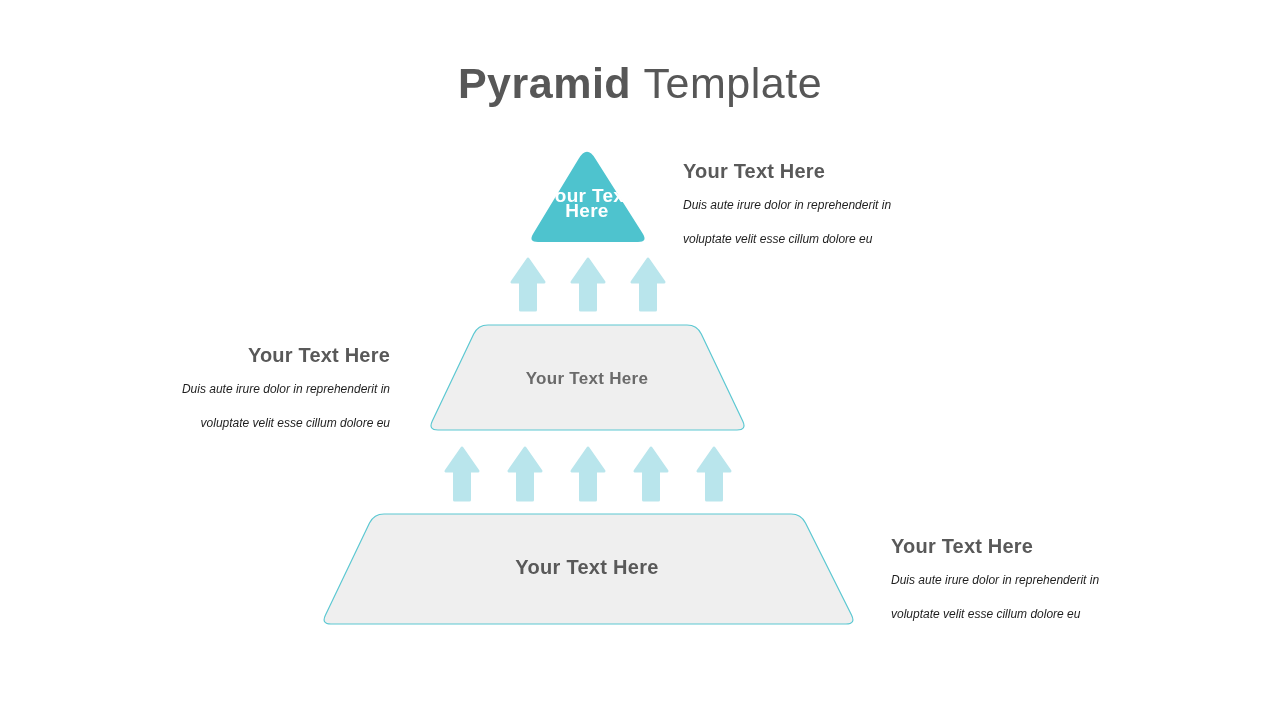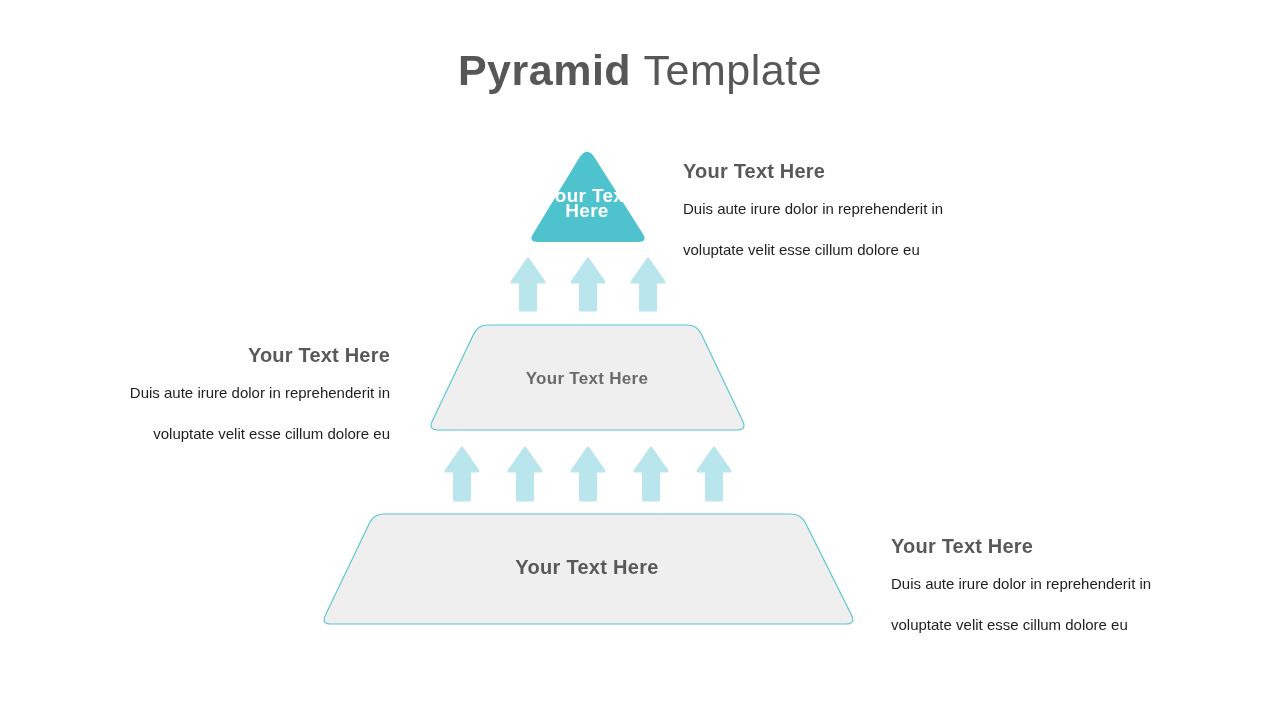--- a/index.html
+++ b/index.html
@@ -6,21 +6,21 @@
   .slide {
     position: relative;
     width: 1280px;
     height: 720px;
     background: #ffffff;
     overflow: hidden;
     font-family: "Liberation Sans", sans-serif;
   }
   .title {
     position: absolute;
-    top: 44px;
+    top: 57px;
     left: 0;
     width: 1280px;
     text-align: center;
     font-size: 43px;
     line-height: 52px;
     color: #575757;
     letter-spacing: 0.5px;
   }
   .title .bold  { font-weight: 800; }
   .title .light { font-weight: 300; }
@@ -49,24 +49,25 @@
 
   .annotation { position: absolute; width: 330px; }
   .annotation .heading {
     font-size: 20px;
     font-weight: bold;
     color: #595959;
     margin: 0 0 5px 0;
     letter-spacing: 0.2px;
   }
   .annotation .body {
-    font-size: 15px;
+    font-size: 12px;
     color: #1e1e1e;
-    line-height: 41px;
+    line-height: 34px;
     white-space: pre-line;
+    font-style: italic;
   }
   .annot-top-right   { left: 683px; top: 160px; text-align: left; }
   .annot-middle-left { right: 890px; top: 344px; text-align: right; }
   .annot-bottom-right{ left: 891px; top: 535px; text-align: left; }
 </style>
 </head>
 <body>
 
 <div class="slide">
 

